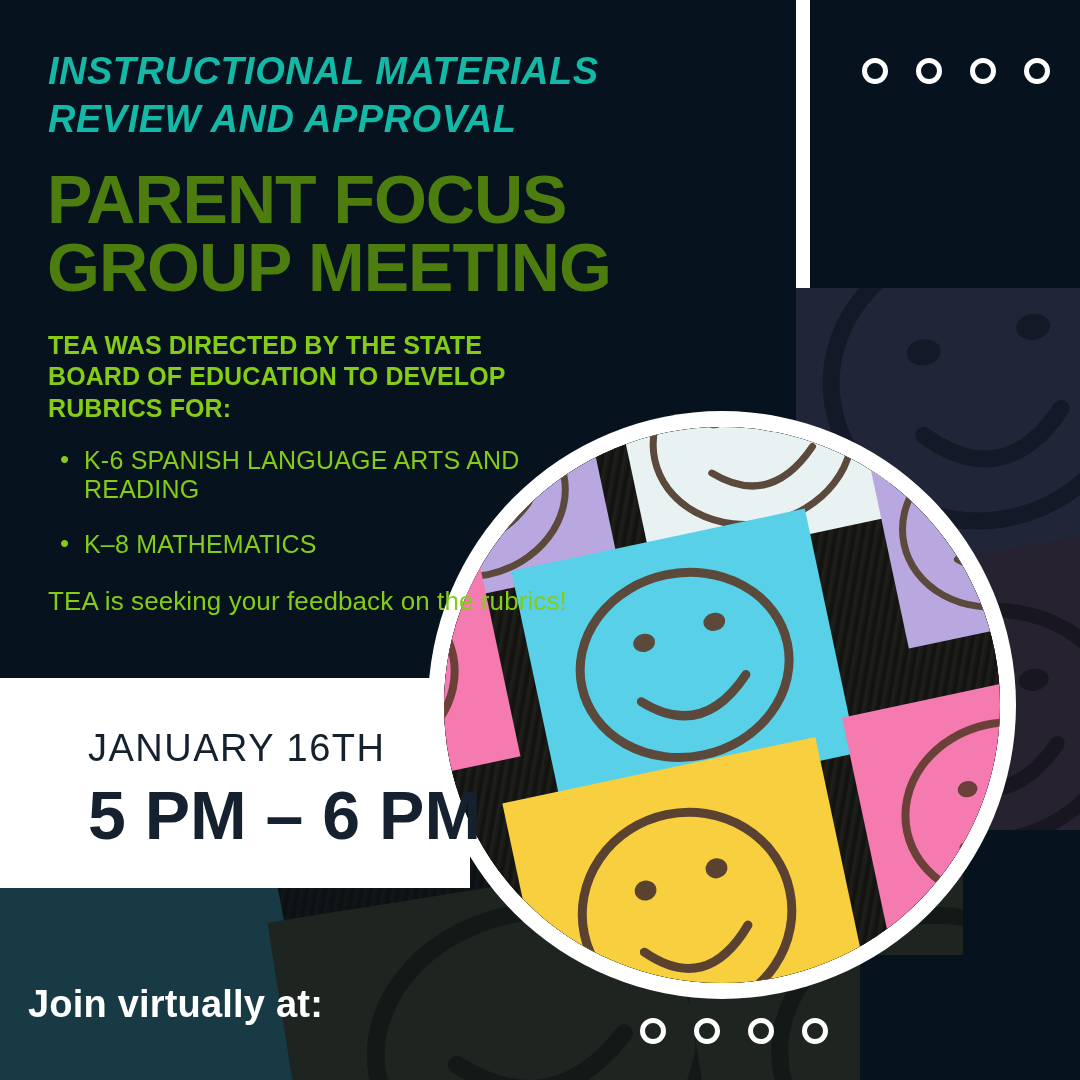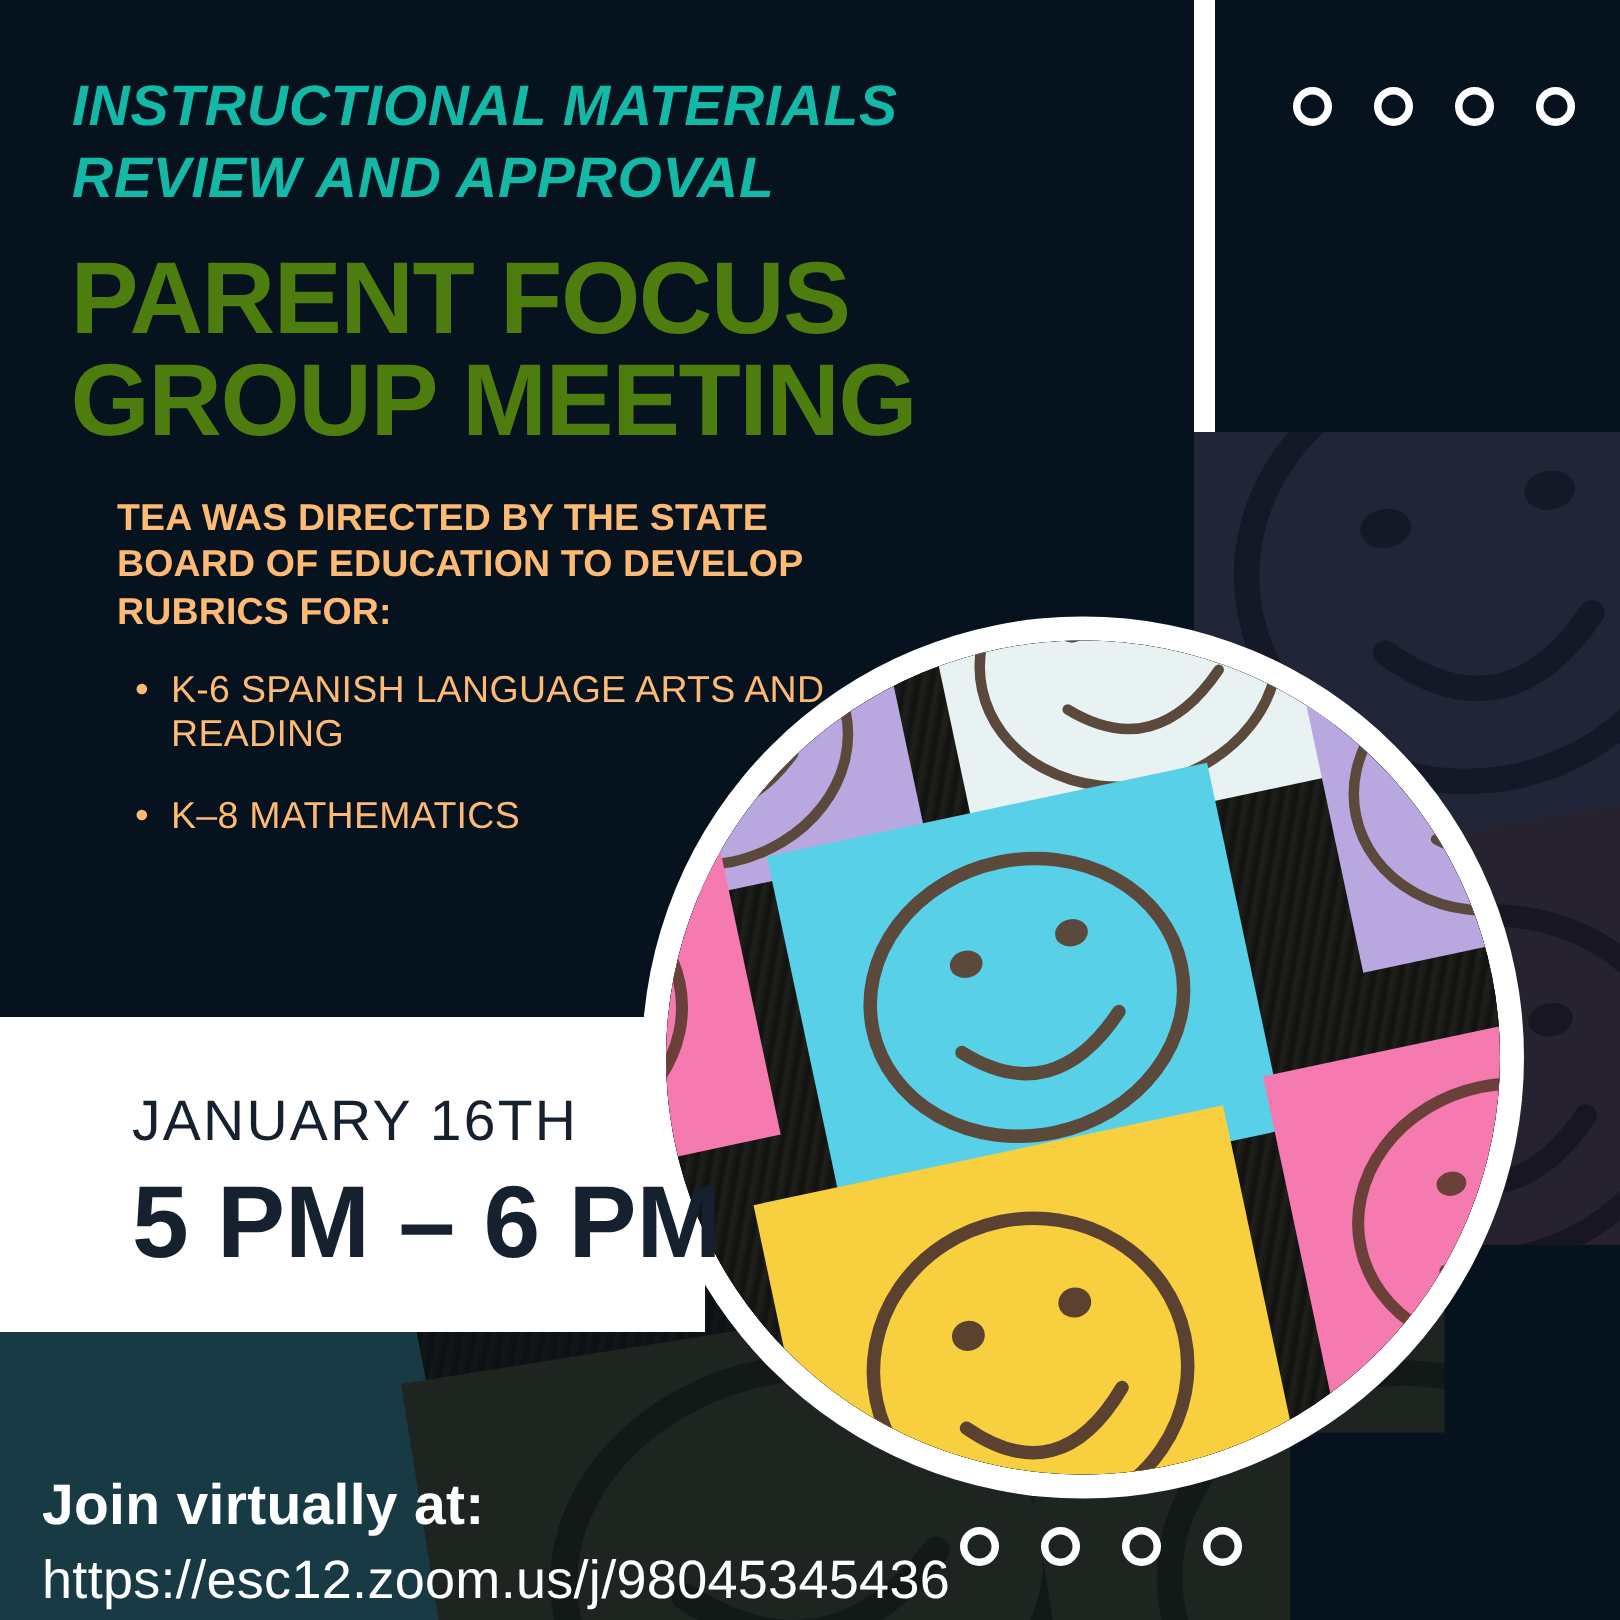--- a/index.html
+++ b/index.html
@@ -43,21 +43,21 @@
   .cp-inner{position:absolute;left:-120px;top:-60px;width:820px;height:760px;}
 
   
   .kicker{position:absolute;left:48px;top:48px;width:700px;
           font-style:italic;font-weight:700;font-size:38px;line-height:1.25;
           letter-spacing:.5px;color:#14b8a6;}
   .headline{position:absolute;left:47px;top:165px;width:720px;
             font-weight:700;font-size:68px;line-height:1.0;
             letter-spacing:-1px;color:#4d7c0f;}
 
-  .body-block{position:absolute;left:78px;top:330px;width:520px;color:#fdba74;}
+  .body-block{position:absolute;left:48px;top:330px;width:520px;color:#84cc16;}
   .lead{font-weight:700;font-size:25px;line-height:1.25;letter-spacing:.1px;}
   ul.rubrics{margin:22px 0 0 0;padding:0 0 0 36px;list-style:none;}
   ul.rubrics li{position:relative;font-size:25px;line-height:1.16;margin-bottom:26px;
                 letter-spacing:.2px;font-weight:400;}
   ul.rubrics li::before{content:"•";position:absolute;left:-24px;top:-2px;font-size:26px;}
   .seeking{margin-top:6px;font-size:26px;line-height:1.25;letter-spacing:.1px;}
 
   .date-block{position:absolute;left:88px;top:728px;color:#15212e;}
   .date-line{font-size:38px;letter-spacing:1.5px;line-height:1.1;}
   .time-line{font-weight:700;font-size:68px;letter-spacing:0px;line-height:1.15;margin-top:6px;}
@@ -206,30 +206,30 @@
 
   <div class="kicker">INSTRUCTIONAL MATERIALS REVIEW AND APPROVAL</div>
   <div class="headline">PARENT FOCUS GROUP MEETING</div>
 
   <div class="body-block">
     <div class="lead">TEA WAS DIRECTED BY THE STATE BOARD OF EDUCATION TO DEVELOP RUBRICS FOR:</div>
     <ul class="rubrics">
       <li>K-6 SPANISH LANGUAGE ARTS AND READING</li>
       <li>K–8 MATHEMATICS</li>
     </ul>
+    <div class="seeking">TEA is seeking your feedback on the rubrics!</div>
   </div>
 
   <div class="date-block">
     <div class="date-line">JANUARY 16TH</div>
     <div class="time-line">5 PM – 6 PM</div>
   </div>
 
   <div class="join-block">
     <div class="join-label">Join virtually at:</div>
-    <div class="join-url">https://esc12.zoom.us/j/98045345436</div>
   </div>
 
   <div class="dots dots-top">
     <div class="ring"></div>
     <div class="ring"></div>
     <div class="ring"></div>
     <div class="ring"></div>
   </div>
 
   <div class="dots dots-bottom">

